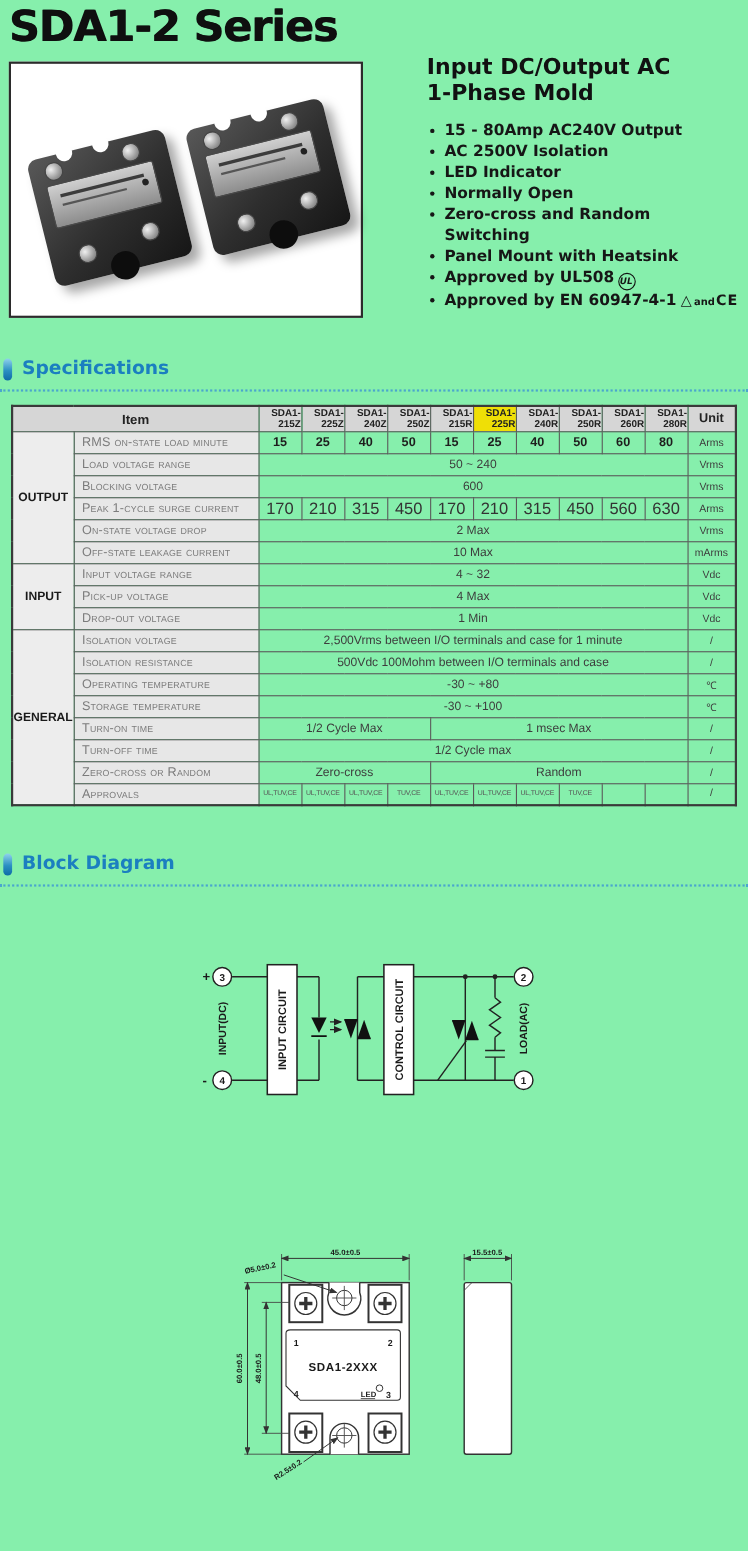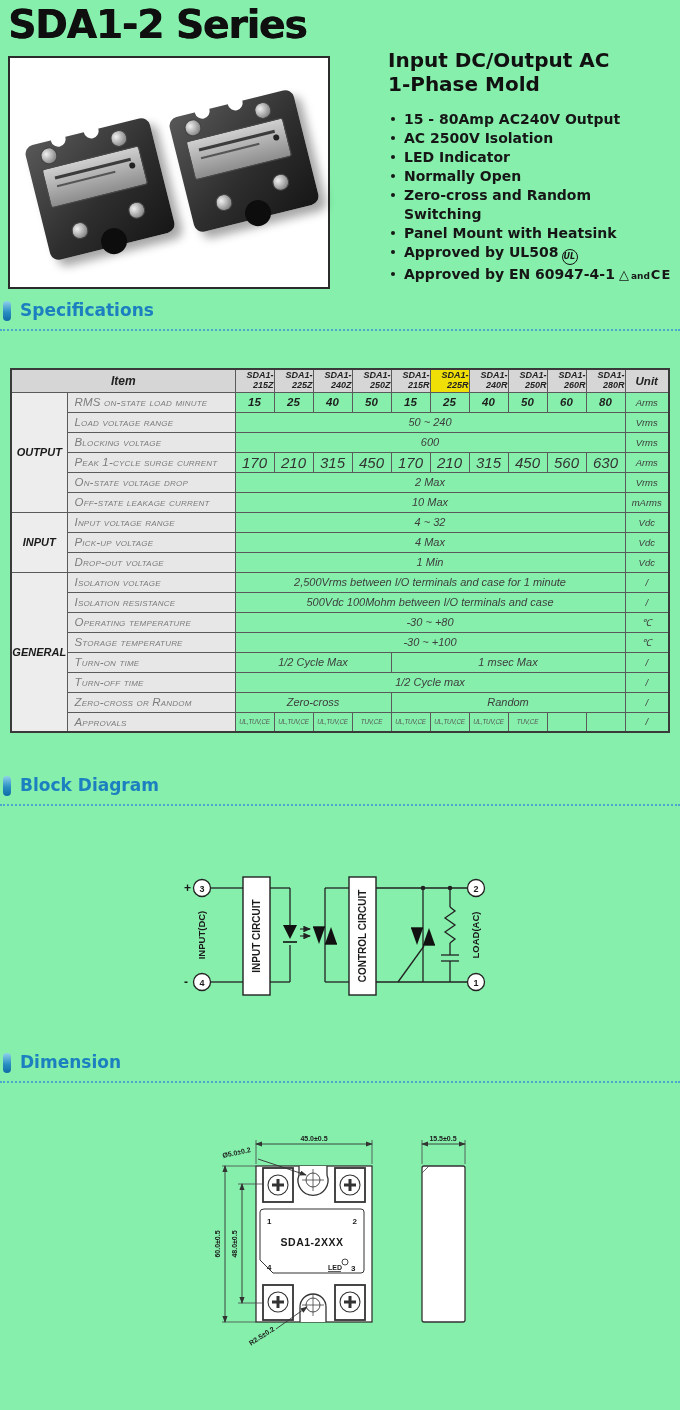--- a/index.html
+++ b/index.html
@@ -56,21 +56,21 @@
   .section-hdr h2 { position:absolute; left:20px; top:0; font-family:"DejaVu Sans",sans-serif;
     font-size:17px; font-weight:bold; color:#1b7fc0; }
   .section-dots { position:absolute; left:0; top:29px; width:680px; height:0;
     border-bottom:2px dotted #4aa6cd; }
 
   
   .spec-table { position:absolute; left:10px; top:368px; width:658px;
     border-collapse:collapse; table-layout:fixed; }
   .spec-table th, .spec-table td { border:1px solid #5a5a5a; padding:0; text-align:center;
     vertical-align:middle; overflow:hidden; }
-  .spec-table { border:2px solid #3a3a3a;font-style:italic; }
+  .spec-table { border:2px solid #3a3a3a; }
   .spec-table thead th { background:#d6d6d6; height:23px; color:#222; }
   th.item-hdr { font-size:12px; font-weight:bold; }
   th.model-hdr { font-size:9px; font-weight:bold; line-height:1.05;text-align:right; }
   th.model-hdr.hl { background:#efdf06; }
   th.unit-hdr { font-size:11.5px; font-weight:bold; }
   td.group { background:#ededed; font-size:11px; font-weight:bold; color:#1a1a1a; }
   td.rowlabel { background:#e7e7e7; font-variant:small-caps; font-size:11.5px; color:#7c7c7c;
     text-align:left; padding-left:7px; letter-spacing:0.2px; }
   .spec-table tbody tr { height:20px; }
   td.val { font-size:11.5px; font-weight:bold; color:#1e1e1e; }
@@ -139,21 +139,21 @@
       <li><span class="bullet"></span><span>AC 2500V Isolation</span></li>
       <li><span class="bullet"></span><span>LED Indicator</span></li>
       <li><span class="bullet"></span><span>Normally Open</span></li>
       <li class="wrap"><span class="bullet"></span><span>Zero-cross and Random Switching</span></li>
       <li><span class="bullet"></span><span>Panel Mount with Heatsink</span></li>
       <li><span class="bullet"></span><span>Approved by UL508</span><span class="ul-badge">UL</span></li>
       <li><span class="bullet"></span><span>Approved by EN 60947-4-1</span><span class="tri-badge">△</span><span class="and-lbl">and</span><span class="ce-badge">CE</span></li>
     </ul>
   </div>
 
-  <div class="section-hdr" style="top:300px;">
+  <div class="section-hdr" style="top:325px;">
     <span class="section-bar"></span>
     <h2>Specifications</h2>
     <div class="section-dots"></div>
   </div>
 
   <table class="spec-table">
     <colgroup>
       <col style="width:56px">
         <col style="width:168px">
       <col style="width:39px">
@@ -383,25 +383,20 @@
     </g>
     <g>
       <circle cx="326" cy="30" r="8.5" fill="#fff" stroke="#222" stroke-width="1.3"></circle>
       <text x="326" y="33.5" text-anchor="middle" font-size="9" font-weight="bold">2</text>
       <circle cx="326" cy="124" r="8.5" fill="#fff" stroke="#222" stroke-width="1.3"></circle>
       <text x="326" y="127.5" text-anchor="middle" font-size="9" font-weight="bold">1</text>
       <text transform="translate(329,77) rotate(-90)" text-anchor="middle" font-size="9.5" font-weight="bold">LOAD(AC)</text>
     </g>
   </svg>
 
-  <div class="section-hdr" style="top:1052px;">
-    <span class="section-bar"></span>
-    <h2>Dimension</h2>
-    <div class="section-dots"></div>
-  </div>
 
   <svg class="dim-svg" width="320" height="280" viewBox="0 0 320 280">
     <defs>
       <marker id="da" markerWidth="8" markerHeight="6" refX="7" refY="3" orient="auto">
         <polygon points="0,0 8,3 0,6" fill="#333"></polygon>
       </marker>
       <marker id="das" markerWidth="8" markerHeight="6" refX="1" refY="3" orient="auto">
         <polygon points="8,0 0,3 8,6" fill="#333"></polygon>
       </marker>
     </defs>

